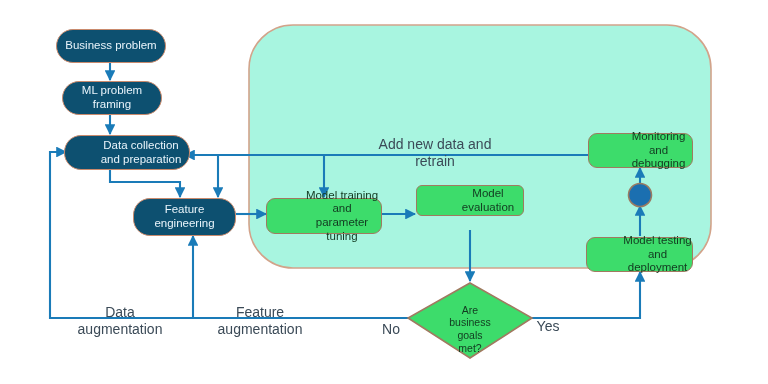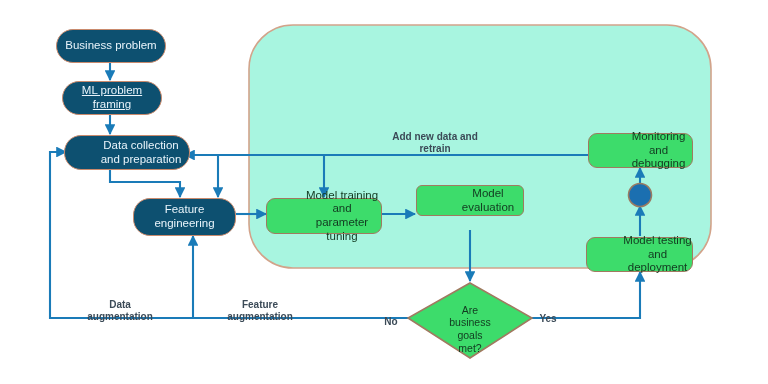--- a/index.html
+++ b/index.html
@@ -5,22 +5,22 @@
   html,body{margin:0;padding:0;background:#ffffff;}
   body{width:768px;height:384px;font-family:"Liberation Sans",sans-serif;overflow:hidden;}
   #stage{position:relative;width:768px;height:384px;background:#fff;}
   svg.layer{position:absolute;left:0;top:0;width:768px;height:384px;}
   .node{position:absolute;box-sizing:border-box;display:flex;align-items:center;
         justify-content:center;text-align:center;line-height:1.18;}
   .dark{background:#0d5070;border:1.6px solid #c98a6d;border-radius:17px;
         color:#e9f4fb;font-size:11.5px;}
   .green{background:#3ddc6b;border:1.6px solid #a07a60;border-radius:9px;
          color:#123a20;font-size:11.5px;padding-left:36px;}
-  .lbl{position:absolute;color:#3b4a57;font-size:10px;line-height:1.25;
-       text-align:center;white-space:pre-line;font-weight:bold;}
+  .lbl{position:absolute;color:#3b4a57;font-size:14px;line-height:1.25;
+       text-align:center;white-space:pre-line;}
   .lbl.left{text-align:center;}
   .diamond-text{position:absolute;display:flex;align-items:center;justify-content:center;
       text-align:center;color:#123a20;font-size:10.5px;line-height:1.2;white-space:pre-line;}
 </style>
 </head>
 <body>
 
 <div id="stage">
 
   <svg class="layer">
@@ -66,21 +66,21 @@
     <polygon points="470,283 532,318 470,358 408,318" fill="#3ddc6b" stroke="#a07a60" stroke-width="1.6"></polygon>
 
     <circle cx="640" cy="195" r="11.5" fill="#1b6fb0" stroke="#9a7a62" stroke-width="1.6"></circle>
   </svg>
 
   <div class="node dark" style="left:56px;top:29px;width:110px;height:34px;">
     <span>Business problem</span>
   </div>
 
   <div class="node dark" style="left:62px;top:81px;width:100px;height:34px;white-space:pre-line;">
-    <span style="white-space:pre-line;text-decoration:underline;">ML problem
+    <span style="white-space:pre-line;">ML problem
 framing</span>
   </div>
 
   <div class="node dark" style="left:64px;top:135px;width:126px;height:35px;padding-left:28px;">
     <span style="white-space:pre-line;">Data collection
 and preparation</span>
   </div>
 
   <div class="node dark" style="left:133px;top:198px;width:103px;height:38px;">
     <span style="white-space:pre-line;">Feature

